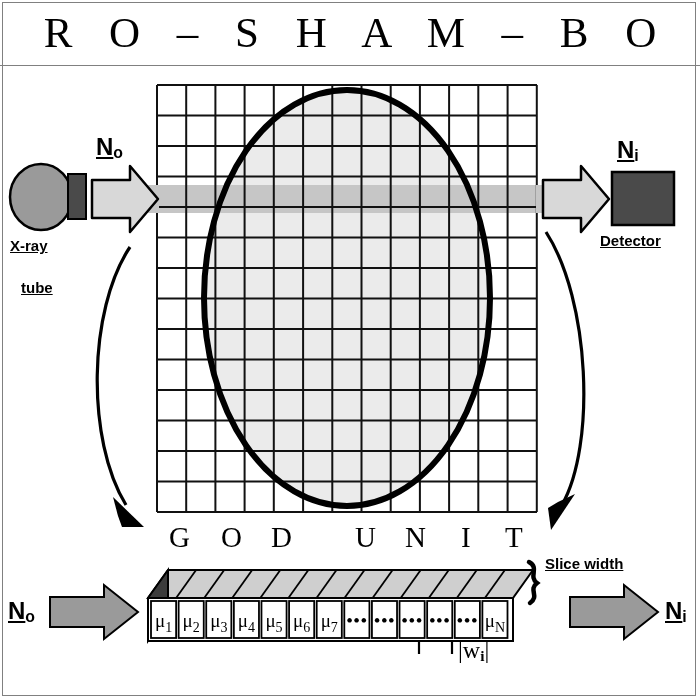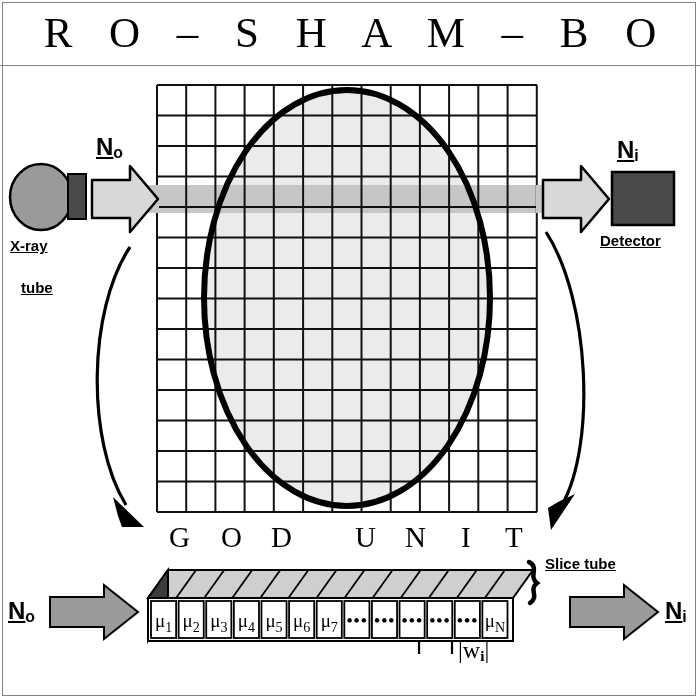--- a/index.html
+++ b/index.html
@@ -251,21 +251,21 @@
   <div class="godunit">
     <span style="left:12px;">G</span>
     <span style="left:64px;">O</span>
     <span style="left:114px;">D</span>
     <span style="left:198px;">U</span>
     <span style="left:248px;">N</span>
     <span style="left:304px;">I</span>
     <span style="left:348px;">T</span>
   </div>
 
-  <div class="lbl lbl-small" style="left:545px; top:556px;">Slice tube</div>
+  <div class="lbl lbl-small" style="left:545px; top:556px;">Slice width</div>
 
   <div class="wi-lbl" style="left:418px; top:637px;">
     <span>|w</span><sub>i</sub><span>|</span>
   </div>
 
   <div class="lbl lbl-N" style="left:8px; top:598px;">
     <span>N</span><sub>o</sub>
   </div>
   <div class="lbl lbl-N" style="left:665px; top:598px;">
     <span>N</span><sub>i</sub>

